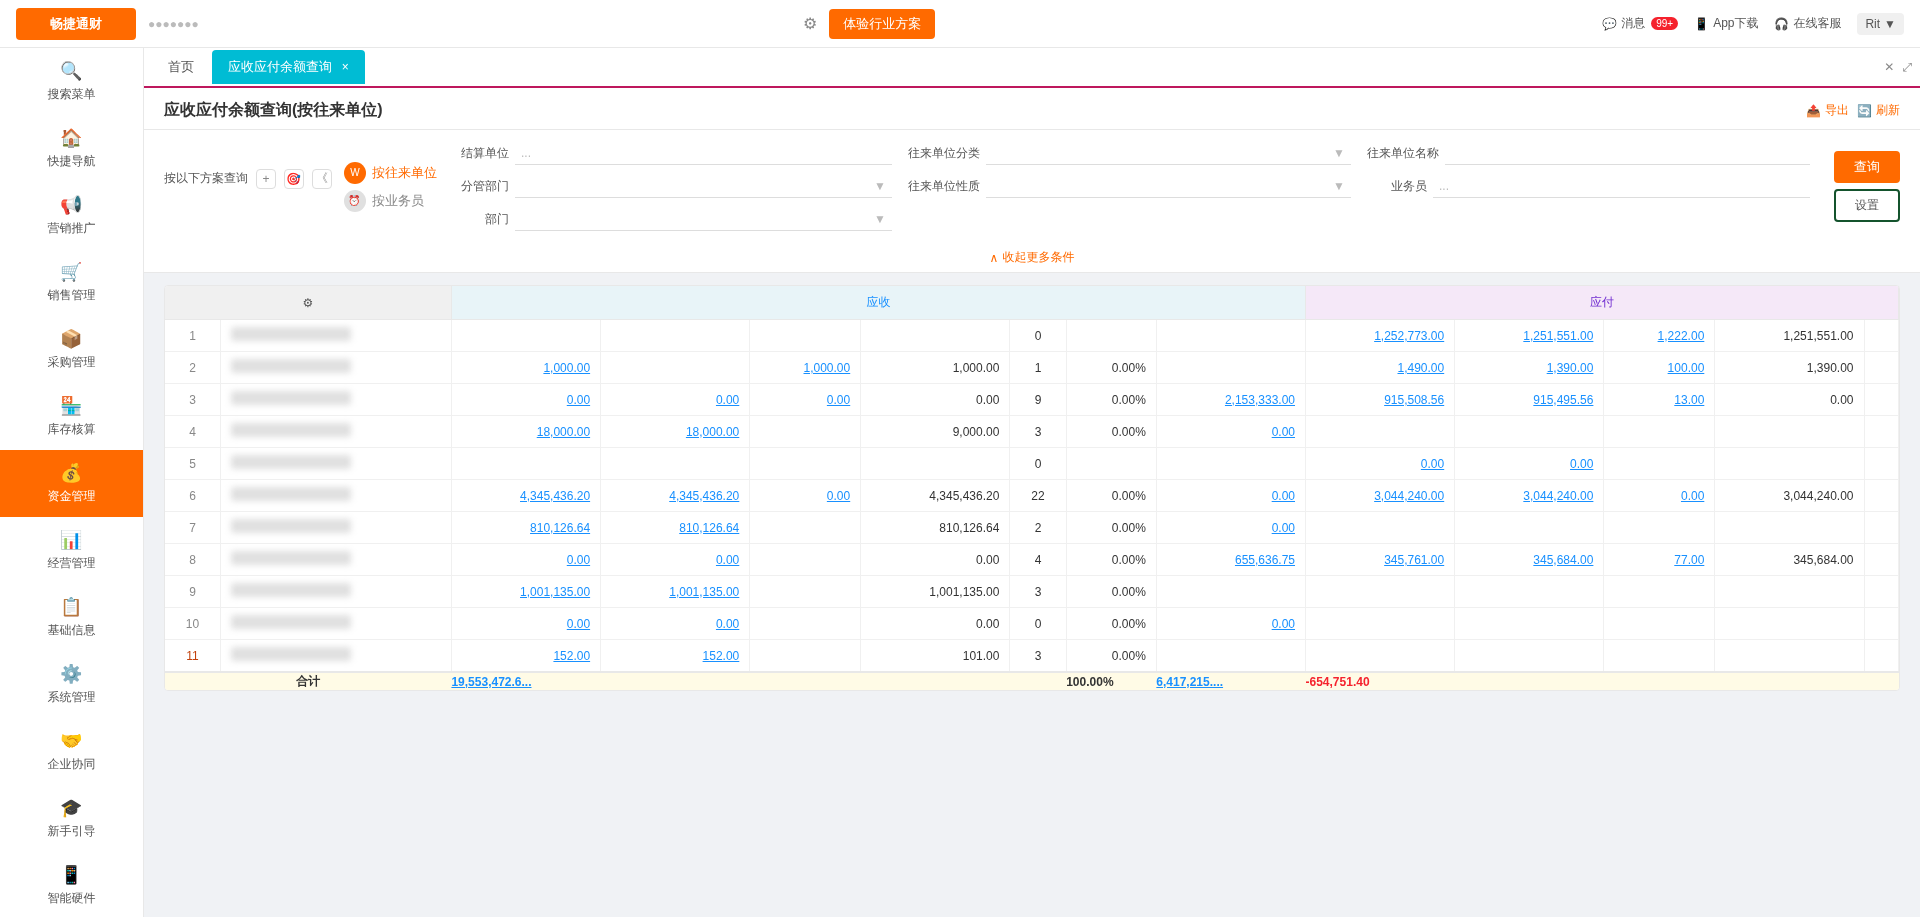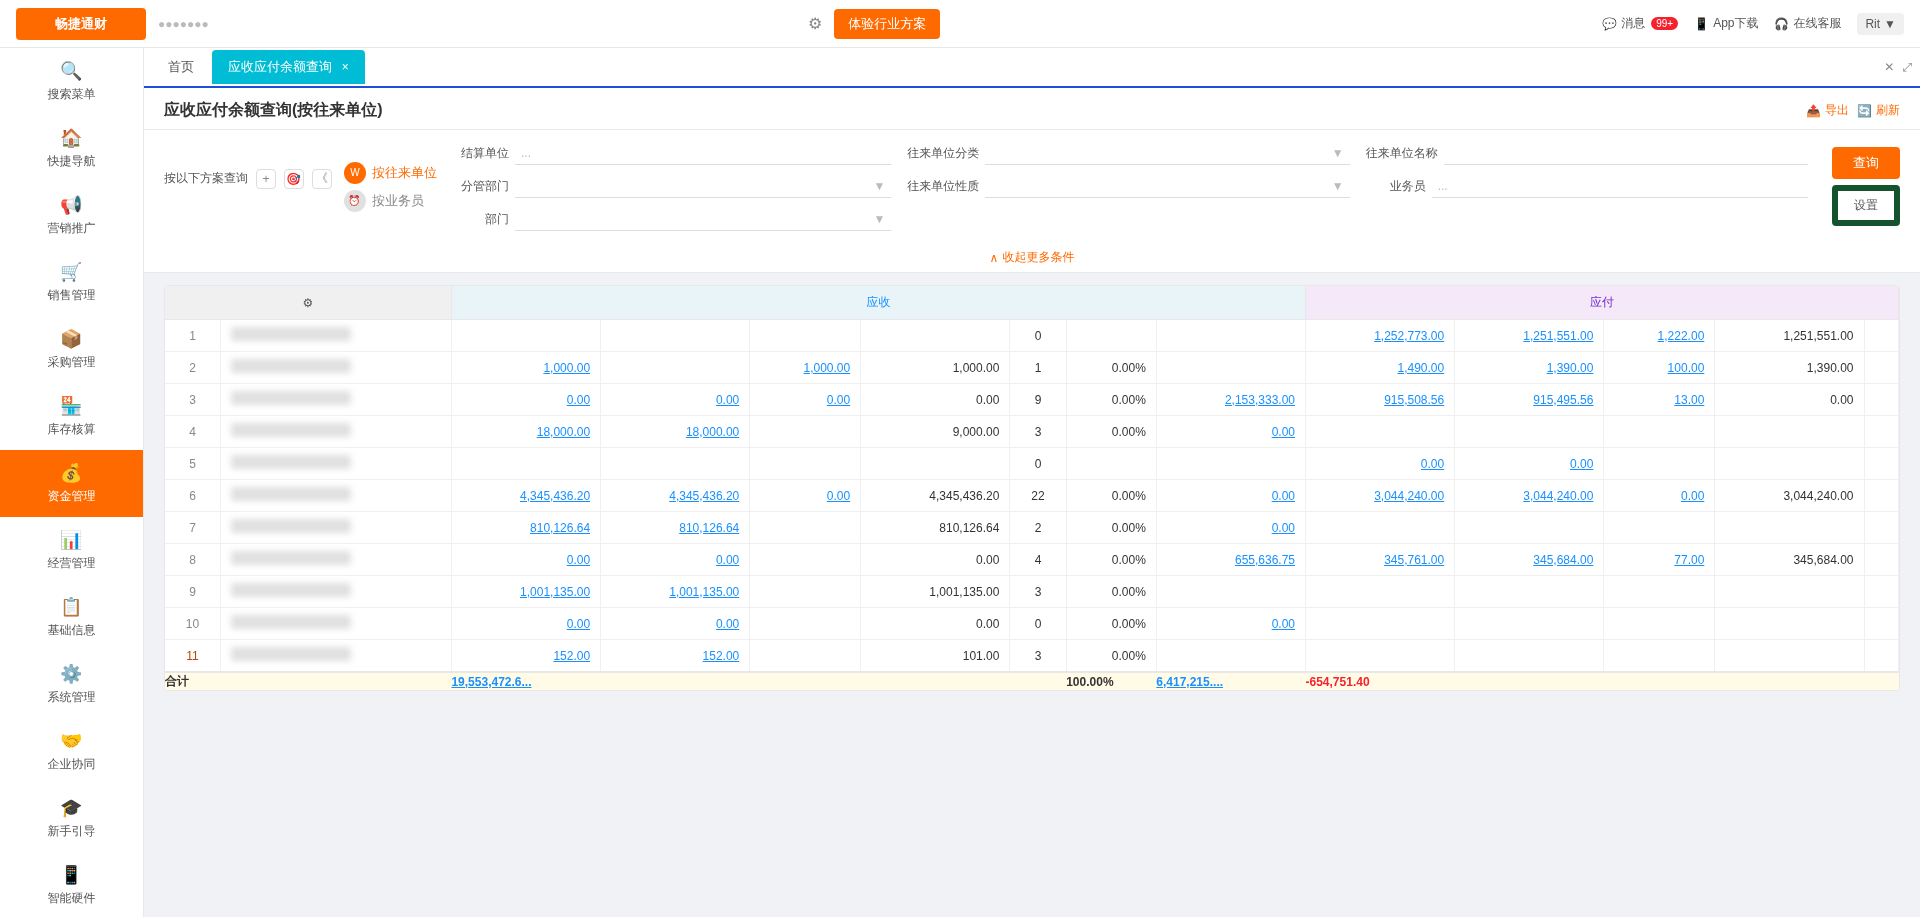--- a/index.html
+++ b/index.html
@@ -1,59 +1,59 @@
 <!DOCTYPE html>
 <html><head>
   <meta charset="utf-8">
   <style>
     * { box-sizing: border-box; margin: 0; padding: 0; }
     body { font-family: 'Microsoft YaHei', Arial, sans-serif; font-size: 12px; background: #f0f2f5; color: #333; overflow: hidden; }
 
     
     .top-bar { height: 48px; background: #fff; display: flex; align-items: center; padding: 0 16px; border-bottom: 1px solid #e8e8e8; gap: 12px; }
-    .top-bar-logo { width: 130px; height: 32px; background: #ff6a00; border-radius: 4px; display: flex; align-items: center; justify-content: center; color: #fff; font-size: 13px; font-weight: bold; flex-shrink: 0; }
+    .top-bar-logo { width: 120px; height: 32px; background: #ff6a00; border-radius: 4px; display: flex; align-items: center; justify-content: center; color: #fff; font-size: 13px; font-weight: bold; flex-shrink: 0; }
     .top-bar-breadcrumb { color: #aaa; font-size: 12px; flex: 1; }
     .top-bar-right { display: flex; align-items: center; gap: 16px; margin-left: auto; }
     .top-bar-btn { background: #ff6a00; color: #fff; border: none; padding: 6px 14px; border-radius: 4px; font-size: 13px; cursor: pointer; }
     .top-bar-icon { display: flex; align-items: center; gap: 4px; color: #555; font-size: 12px; cursor: pointer; }
     .badge { background: #f5222d; color: #fff; border-radius: 10px; font-size: 10px; padding: 1px 5px; margin-left: 2px; }
 
     
     .app-layout { display: flex; height: calc(100vh - 48px); }
 
     
     .sidebar { width: 144px; background: #fff; border-right: 1px solid #e8e8e8; display: flex; flex-direction: column; flex-shrink: 0; }
     .sidebar-item { display: flex; flex-direction: column; align-items: center; padding: 12px 0; cursor: pointer; color: #555; font-size: 12px; gap: 4px; }
     .sidebar-item.active { color: #fff; background: #ff6a00; }
     .sidebar-item .icon { font-size: 18px; }
 
     
     .main-content { flex: 1; display: flex; flex-direction: column; overflow: hidden; }
 
     
-    .tab-bar { height: 40px; background: #fff; display: flex; align-items: center; border-bottom: 2px solid #1d4ed8; padding: 0 8px; gap: 2px; }
+    .tab-bar { height: 40px; background: #fff; display: flex; align-items: center; border-bottom: 2px solid #be185d; padding: 0 8px; gap: 2px; }
     .tab { padding: 8px 16px; cursor: pointer; font-size: 13px; color: #555; border-radius: 4px 4px 0 0; }
     .tab.active { background: #00bcd4; color: #fff; }
     .tab-close { margin-left: 6px; cursor: pointer; color: #fff; font-size: 12px; }
     .tab-window-btns { margin-left: auto; display: flex; gap: 8px; color: #888; }
 
     
     .page-area { flex: 1; overflow: auto; background: #f0f2f5; padding: 0; }
 
     
     .page-header { background: #fff; padding: 12px 20px 0 20px; border-bottom: 1px solid #e8e8e8; }
     .page-title-row { display: flex; align-items: center; justify-content: space-between; padding-bottom: 8px; }
     .page-title { font-size: 16px; font-weight: bold; color: #333; }
     .page-actions { display: flex; gap: 8px; }
     .page-action-btn { display: flex; align-items: center; gap: 4px; color: #ff6a00; cursor: pointer; font-size: 12px; }
     .filter-header { display: flex; align-items: center; gap: 8px; margin-bottom: 12px; font-size: 12px; color: #555; }
     .filter-add-btn { width: 20px; height: 20px; border: 1px solid #ddd; border-radius: 4px; display: flex; align-items: center; justify-content: center; cursor: pointer; color: #888; }
     .collapse-btn { text-align: center; padding: 6px; color: #ff6a00; cursor: pointer; font-size: 12px; display: flex; align-items: center; justify-content: center; gap: 4px; }
     .btn-query { background: #ff6a00; color: #fff; border: none; padding: 7px 20px; border-radius: 4px; font-size: 13px; cursor: pointer; }
-    .btn-settings { background: #fff; color: #555; border: 6px solid #14532d; padding: 6px 16px; border-radius: 4px; font-size: 12px; cursor: pointer; }
+    .btn-settings { background: #fff; color: #555; border: 2px solid #14532d; padding: 6px 16px; border-radius: 4px; font-size: 12px; cursor: pointer; }
     .scheme-item { display: flex; align-items: center; gap: 6px; cursor: pointer; color: #ff6a00; font-size: 13px; }
     .scheme-item .icon-circle { width: 22px; height: 22px; background: #ff6a00; border-radius: 50%; display: flex; align-items: center; justify-content: center; color: #fff; font-size: 11px; }
     .scheme-item.inactive { color: #888; }
 
     
     .table-area { margin: 0; padding: 12px 20px; }
     .table-wrapper { background: #fff; border: 1px solid #e8e8e8; border-radius: 4px; overflow: auto; }
     table { width: 100%; border-collapse: collapse; font-size: 12px; }
     thead tr th { background: #f5f5f5; padding: 8px 10px; text-align: center; border-bottom: 1px solid #e8e8e8; border-right: 1px solid #e8e8e8; white-space: nowrap; color: #555; font-weight: normal; }
     thead tr.group-row th { background: #f0f0f0; border-bottom: 1px solid #e8e8e8; }
@@ -452,21 +452,21 @@
                   <td></td>
                   <td></td>
                   <td></td>
                   <td></td>
                   <td></td>
                   <td></td>
                 </tr>
               </tbody>
             <tfoot>
               <tr class="tfoot-row">
-                <td colspan="2" style="text-align:left;font-weight:bold;">合计</td>
+                <td colspan="2" style="text-align:center;font-weight:bold;">合计</td>
                 <td><span class="cell-link">19,553,472.6...</span></td>
                 <td></td>
                 <td></td>
                 <td></td>
                 <td></td>
                 <td>100.00%</td>
                 <td><span class="cell-link">6,417,215....</span></td>
                 <td style="color:#f5222d;font-weight:bold;"><span>-654,751.40</span></td>
                 <td></td>
                 <td></td>

